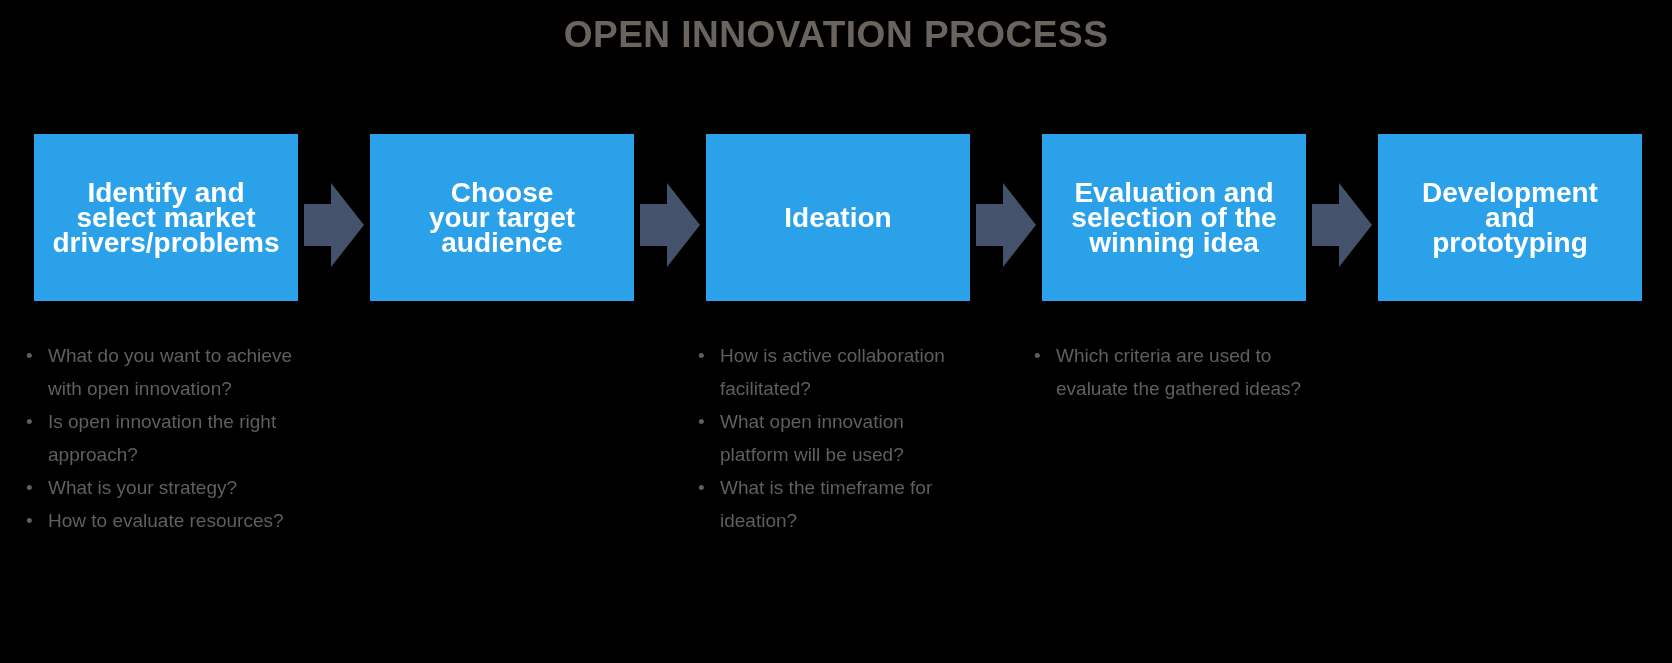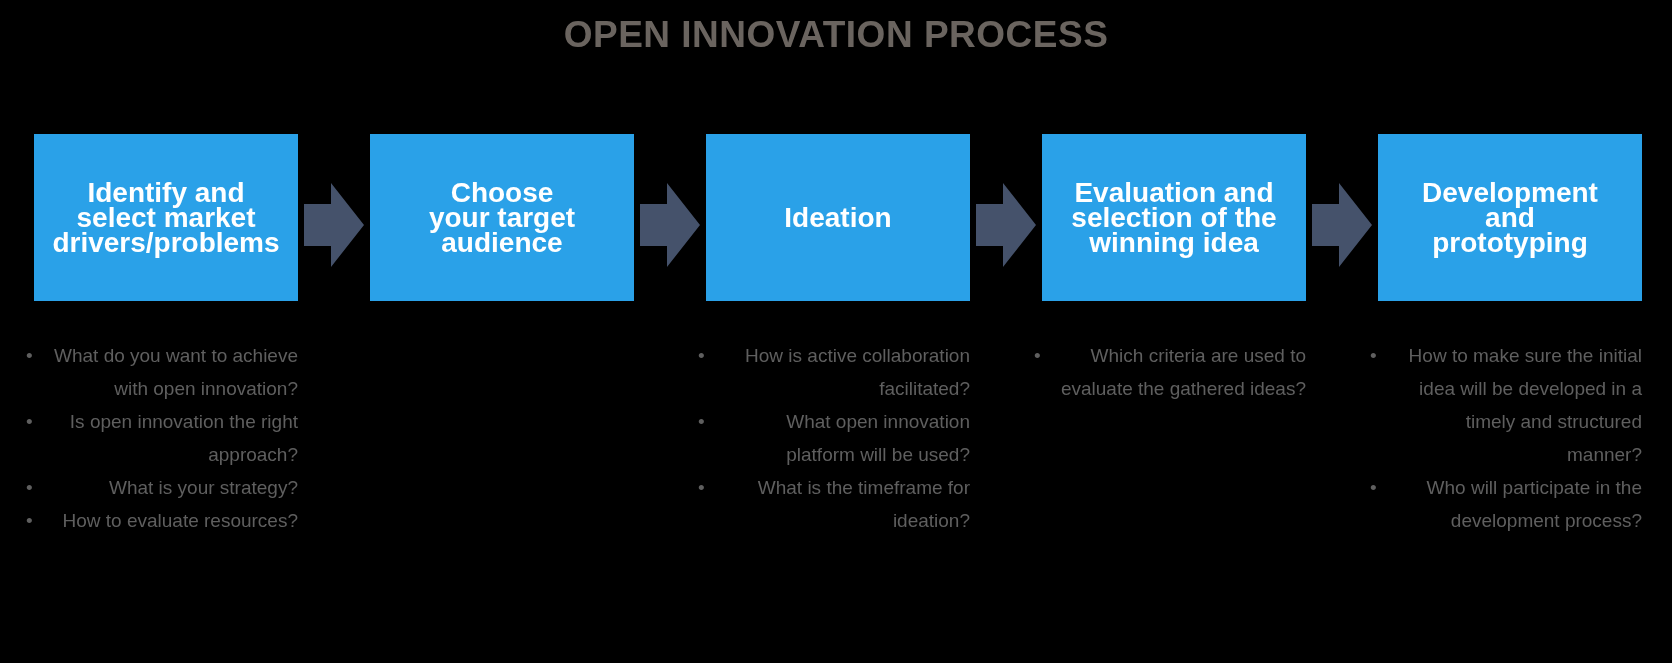--- a/index.html
+++ b/index.html
@@ -67,21 +67,20 @@
     grid-row: 2;
     list-style: none;
     margin: 38px 0 0 -10px;
     color: var(--text-gray);
     font-size: 19px;
     line-height: 33px;
   }
   .bullets li {
     position: relative;
     padding-left: 24px;
-    text-align: right;
   }
   .bullets li::before {
     content: "\2022";
     position: absolute;
     left: 2px;
     top: 0;
     font-size: 19px;
     color: var(--text-gray);
   }
   
@@ -163,19 +162,15 @@
     <ul class="bullets c3">
       <li>How is active collaboration facilitated?</li>
       <li>What open innovation platform will be used?</li>
       <li>What is the timeframe for ideation?</li>
     </ul>
 
     <ul class="bullets c4">
       <li>Which criteria are used to evaluate the gathered ideas?</li>
     </ul>
 
-    <ul class="bullets c5">
-      <li>How to make sure the initial idea will be developed in a timely and structured manner?</li>
-      <li>Who will participate in the development process?</li>
-    </ul>
 
   </div>
 </div>
 
 </body></html>

